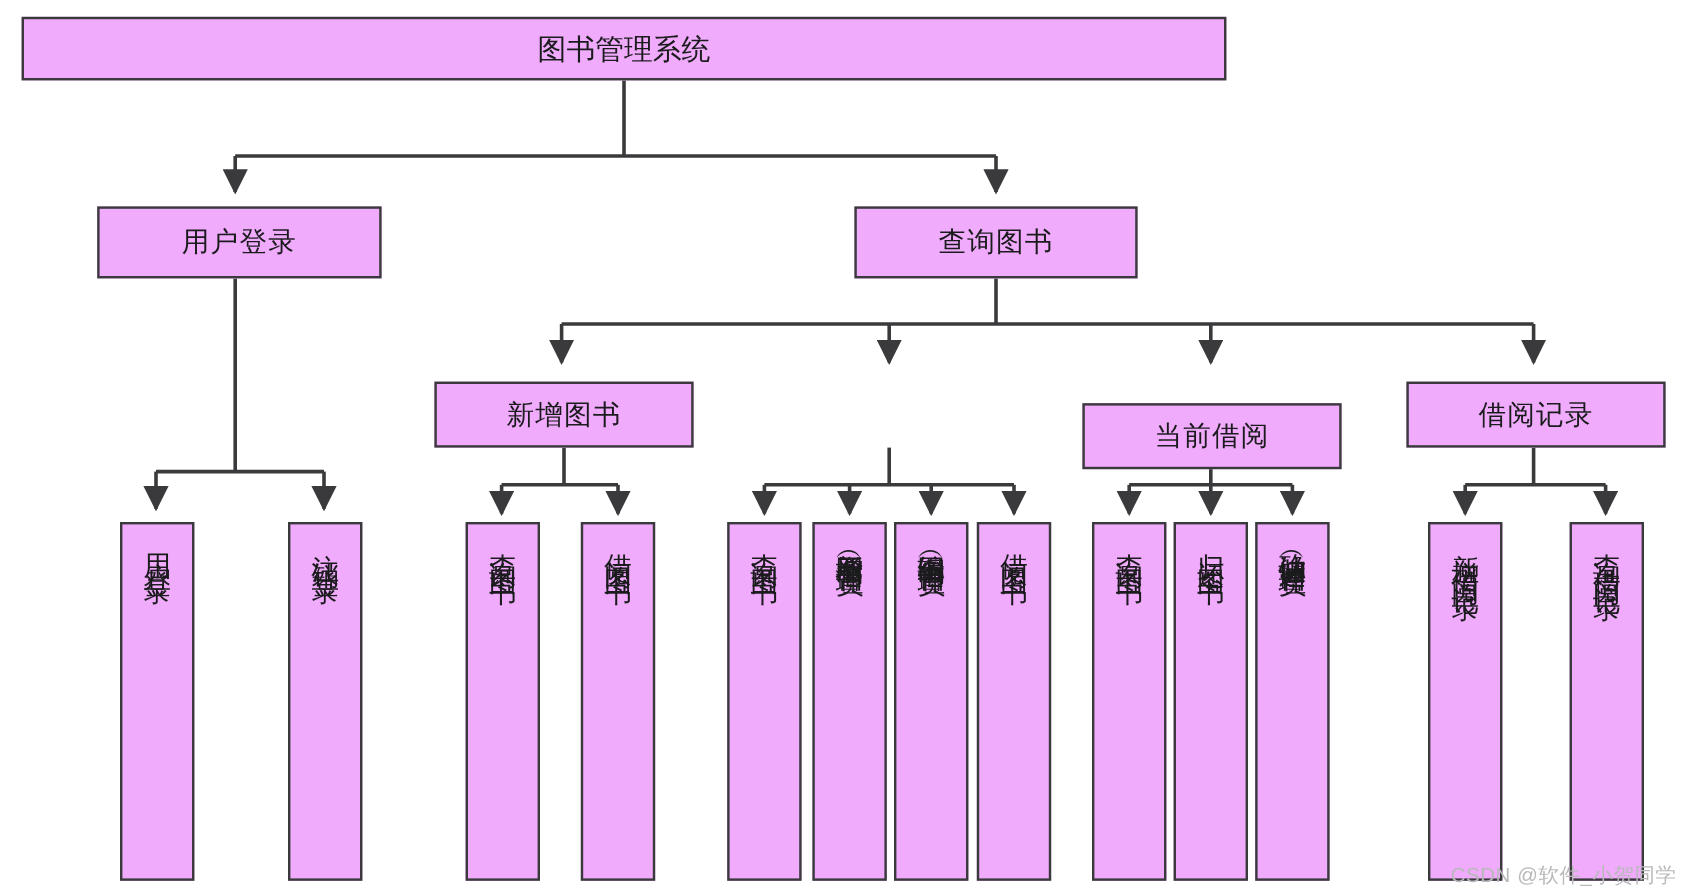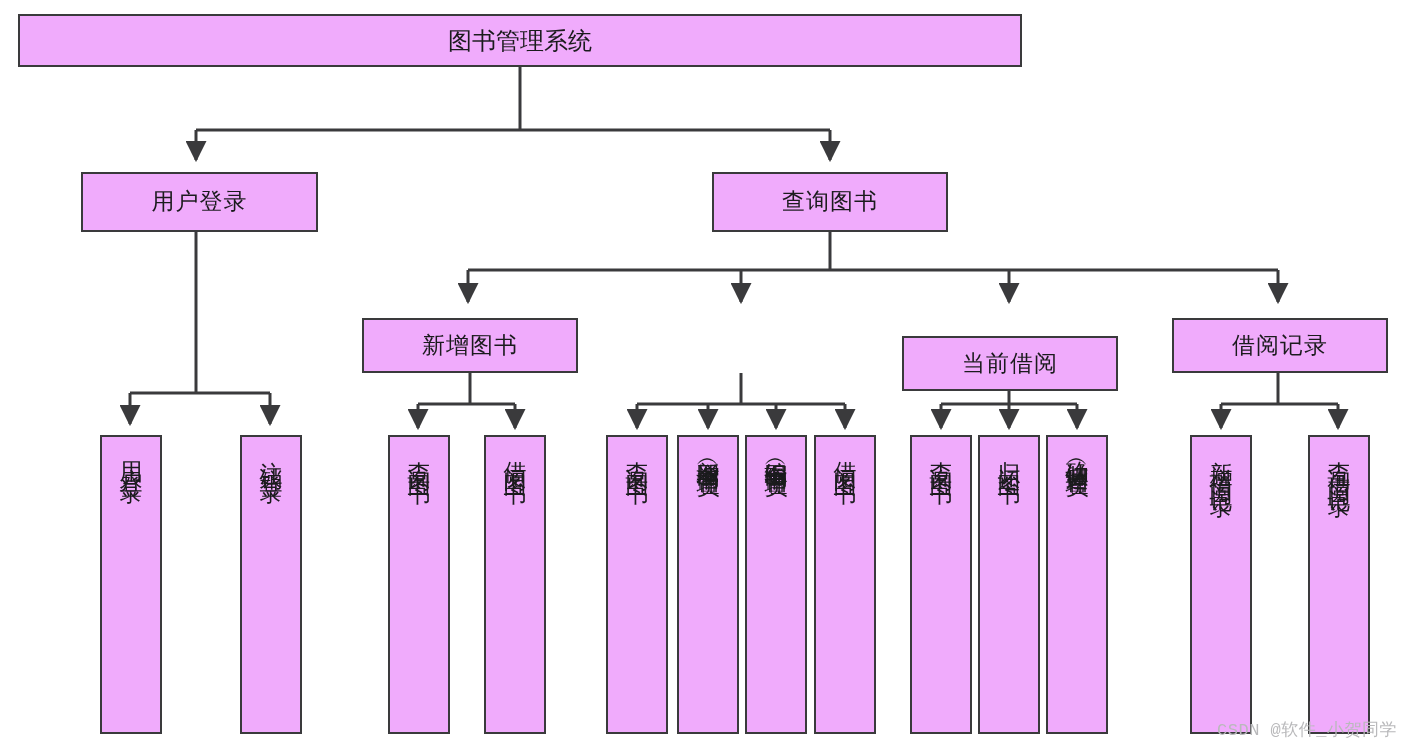--- a/index.html
+++ b/index.html
@@ -61,21 +61,20 @@
     letter-spacing: 2px;
   }
   .watermark {
     position: absolute;
     right: 8px;
     bottom: 6px;
     font-size: 17px;
     color: #b9b9bb;
     letter-spacing: 0.5px;
     white-space: nowrap;
-    font-family: Liberation Mono, monospace;
   }
 </style>
 </head>
 <body>
 
 <div id="canvas">
 
   <svg class="edges" viewBox="0 0 1405 747" xmlns="http://www.w3.org/2000/svg">
     <defs>
       <marker id="arrow" viewBox="0 0 10 10" refX="9" refY="5" markerWidth="7" markerHeight="7" orient="auto-start-reverse">

